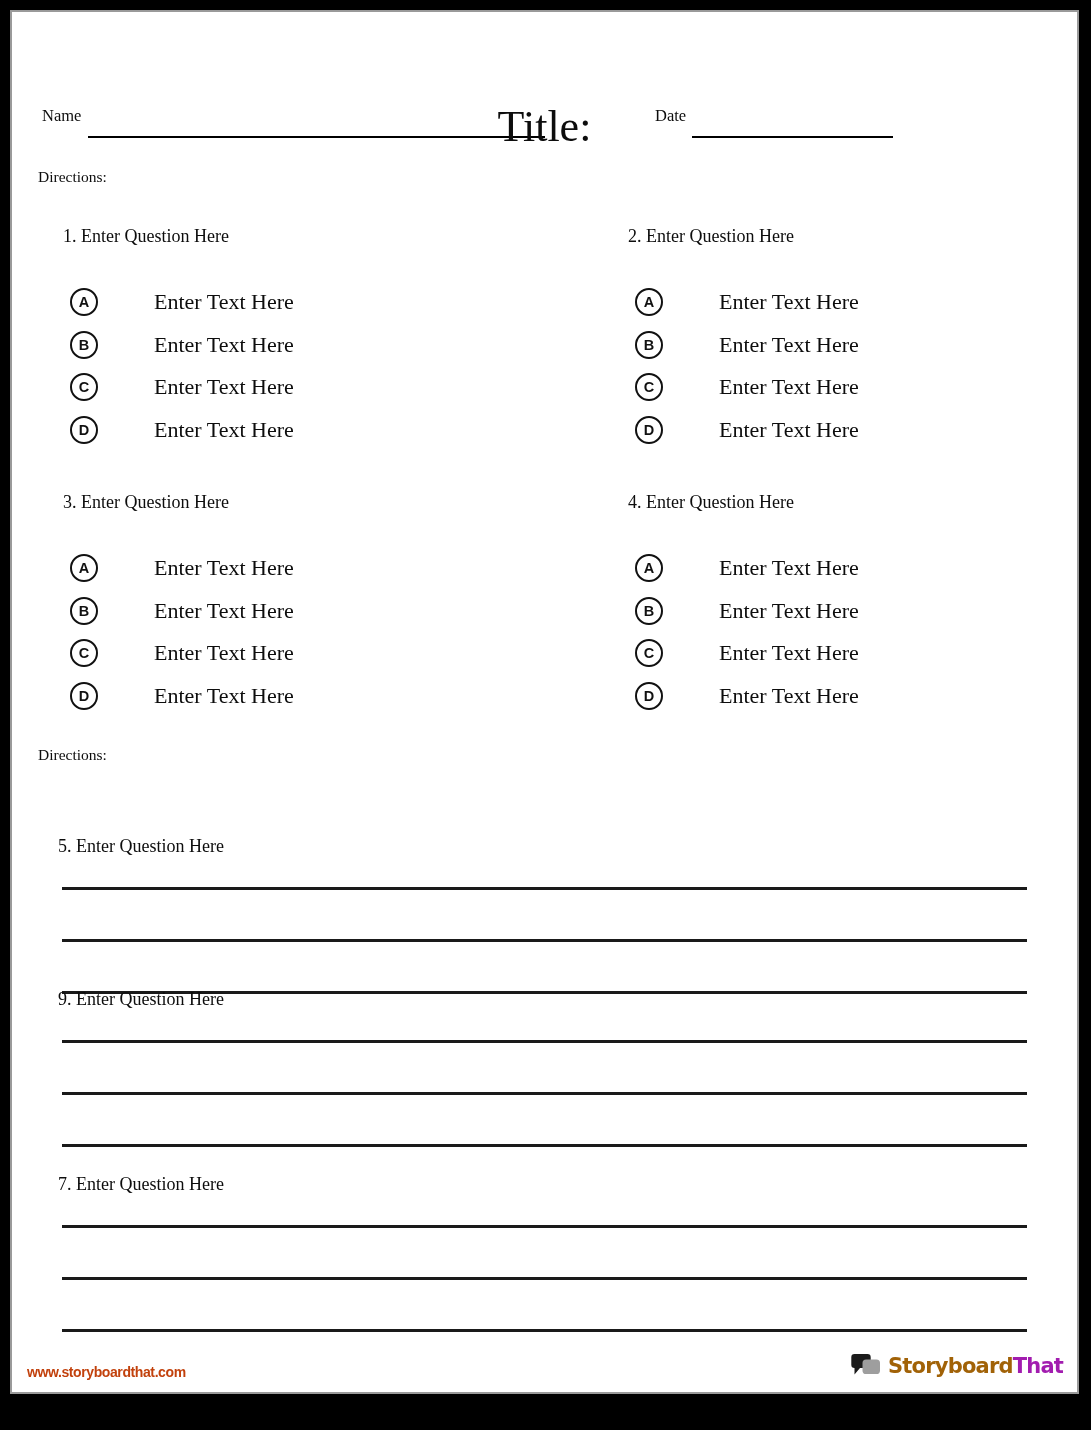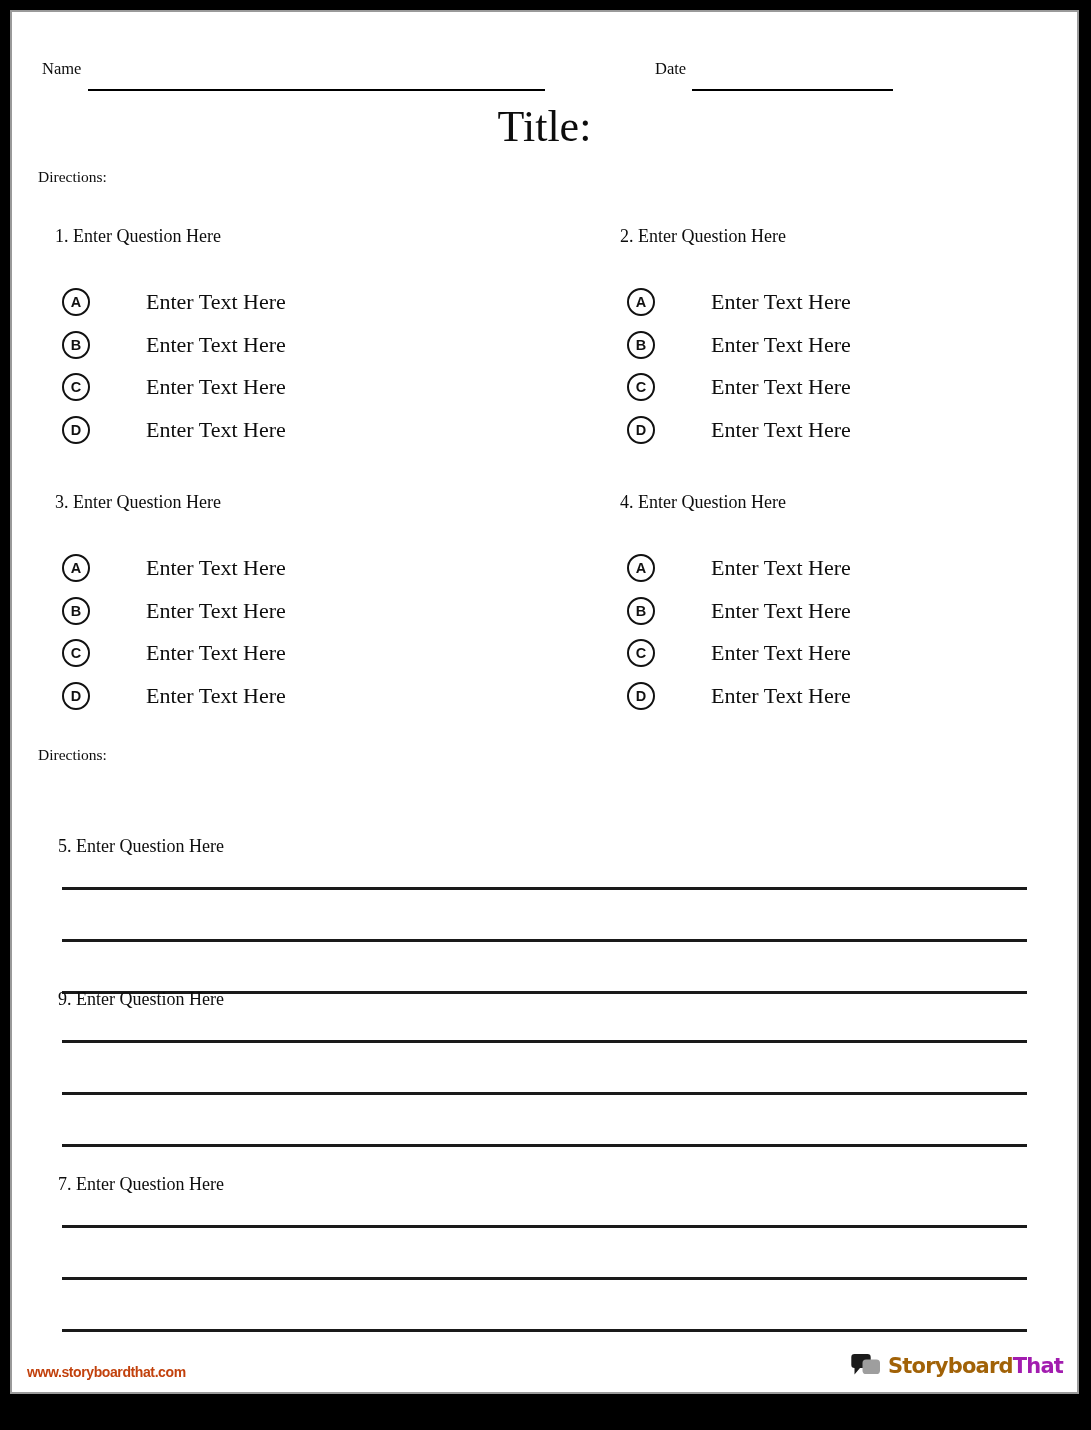--- a/index.html
+++ b/index.html
@@ -4,33 +4,33 @@
 <style>
   html,body { margin:0; padding:0; }
   body {
     width:1091px; height:1430px; position:relative; overflow:hidden;
     background:#000; font-family:"Liberation Serif", serif; color:#0d0d0d;
   }
   .page {
     position:absolute; left:12px; top:12px; width:1065px; height:1380px;
     background:#ffffff; outline:2px solid #9a9a9a;
   }
-  .abs { position:absolute; }
+  .abs { position:absolute;margin-top:47px; }
 
   
   .field-label { font-size:16.5px; }
   .blank-line { border-top:2px solid #000; height:0; }
   .title {
     position:absolute; left:0; right:0; top:90px;
     text-align:center; font-size:44px; line-height:1.15;
   }
   .directions { position:absolute; left:26px; font-size:15.5px; }
 
   
-  .mc { position:absolute; left:0; right:0; display:grid; grid-template-columns:565px 1fr; padding-left:28px; }
+  .mc { position:absolute; left:8px; right:0; display:grid; grid-template-columns:565px 1fr; padding-left:28px; }
   .mc-heading { font-size:18px; line-height:21px; height:21px; margin:0 0 34px 15px; }
   .choice { display:flex; align-items:center; height:42.5px; margin-left:22px; }
   .bubble {
     width:24px; height:24px; border:2px solid #111; border-radius:50%;
     display:flex; align-items:center; justify-content:center; flex:0 0 auto;
     font-family:"Liberation Sans", sans-serif; font-weight:bold; font-size:14.5px; color:#111;
   }
   .choice-text { margin-left:56px; font-size:22px; }
 
   

